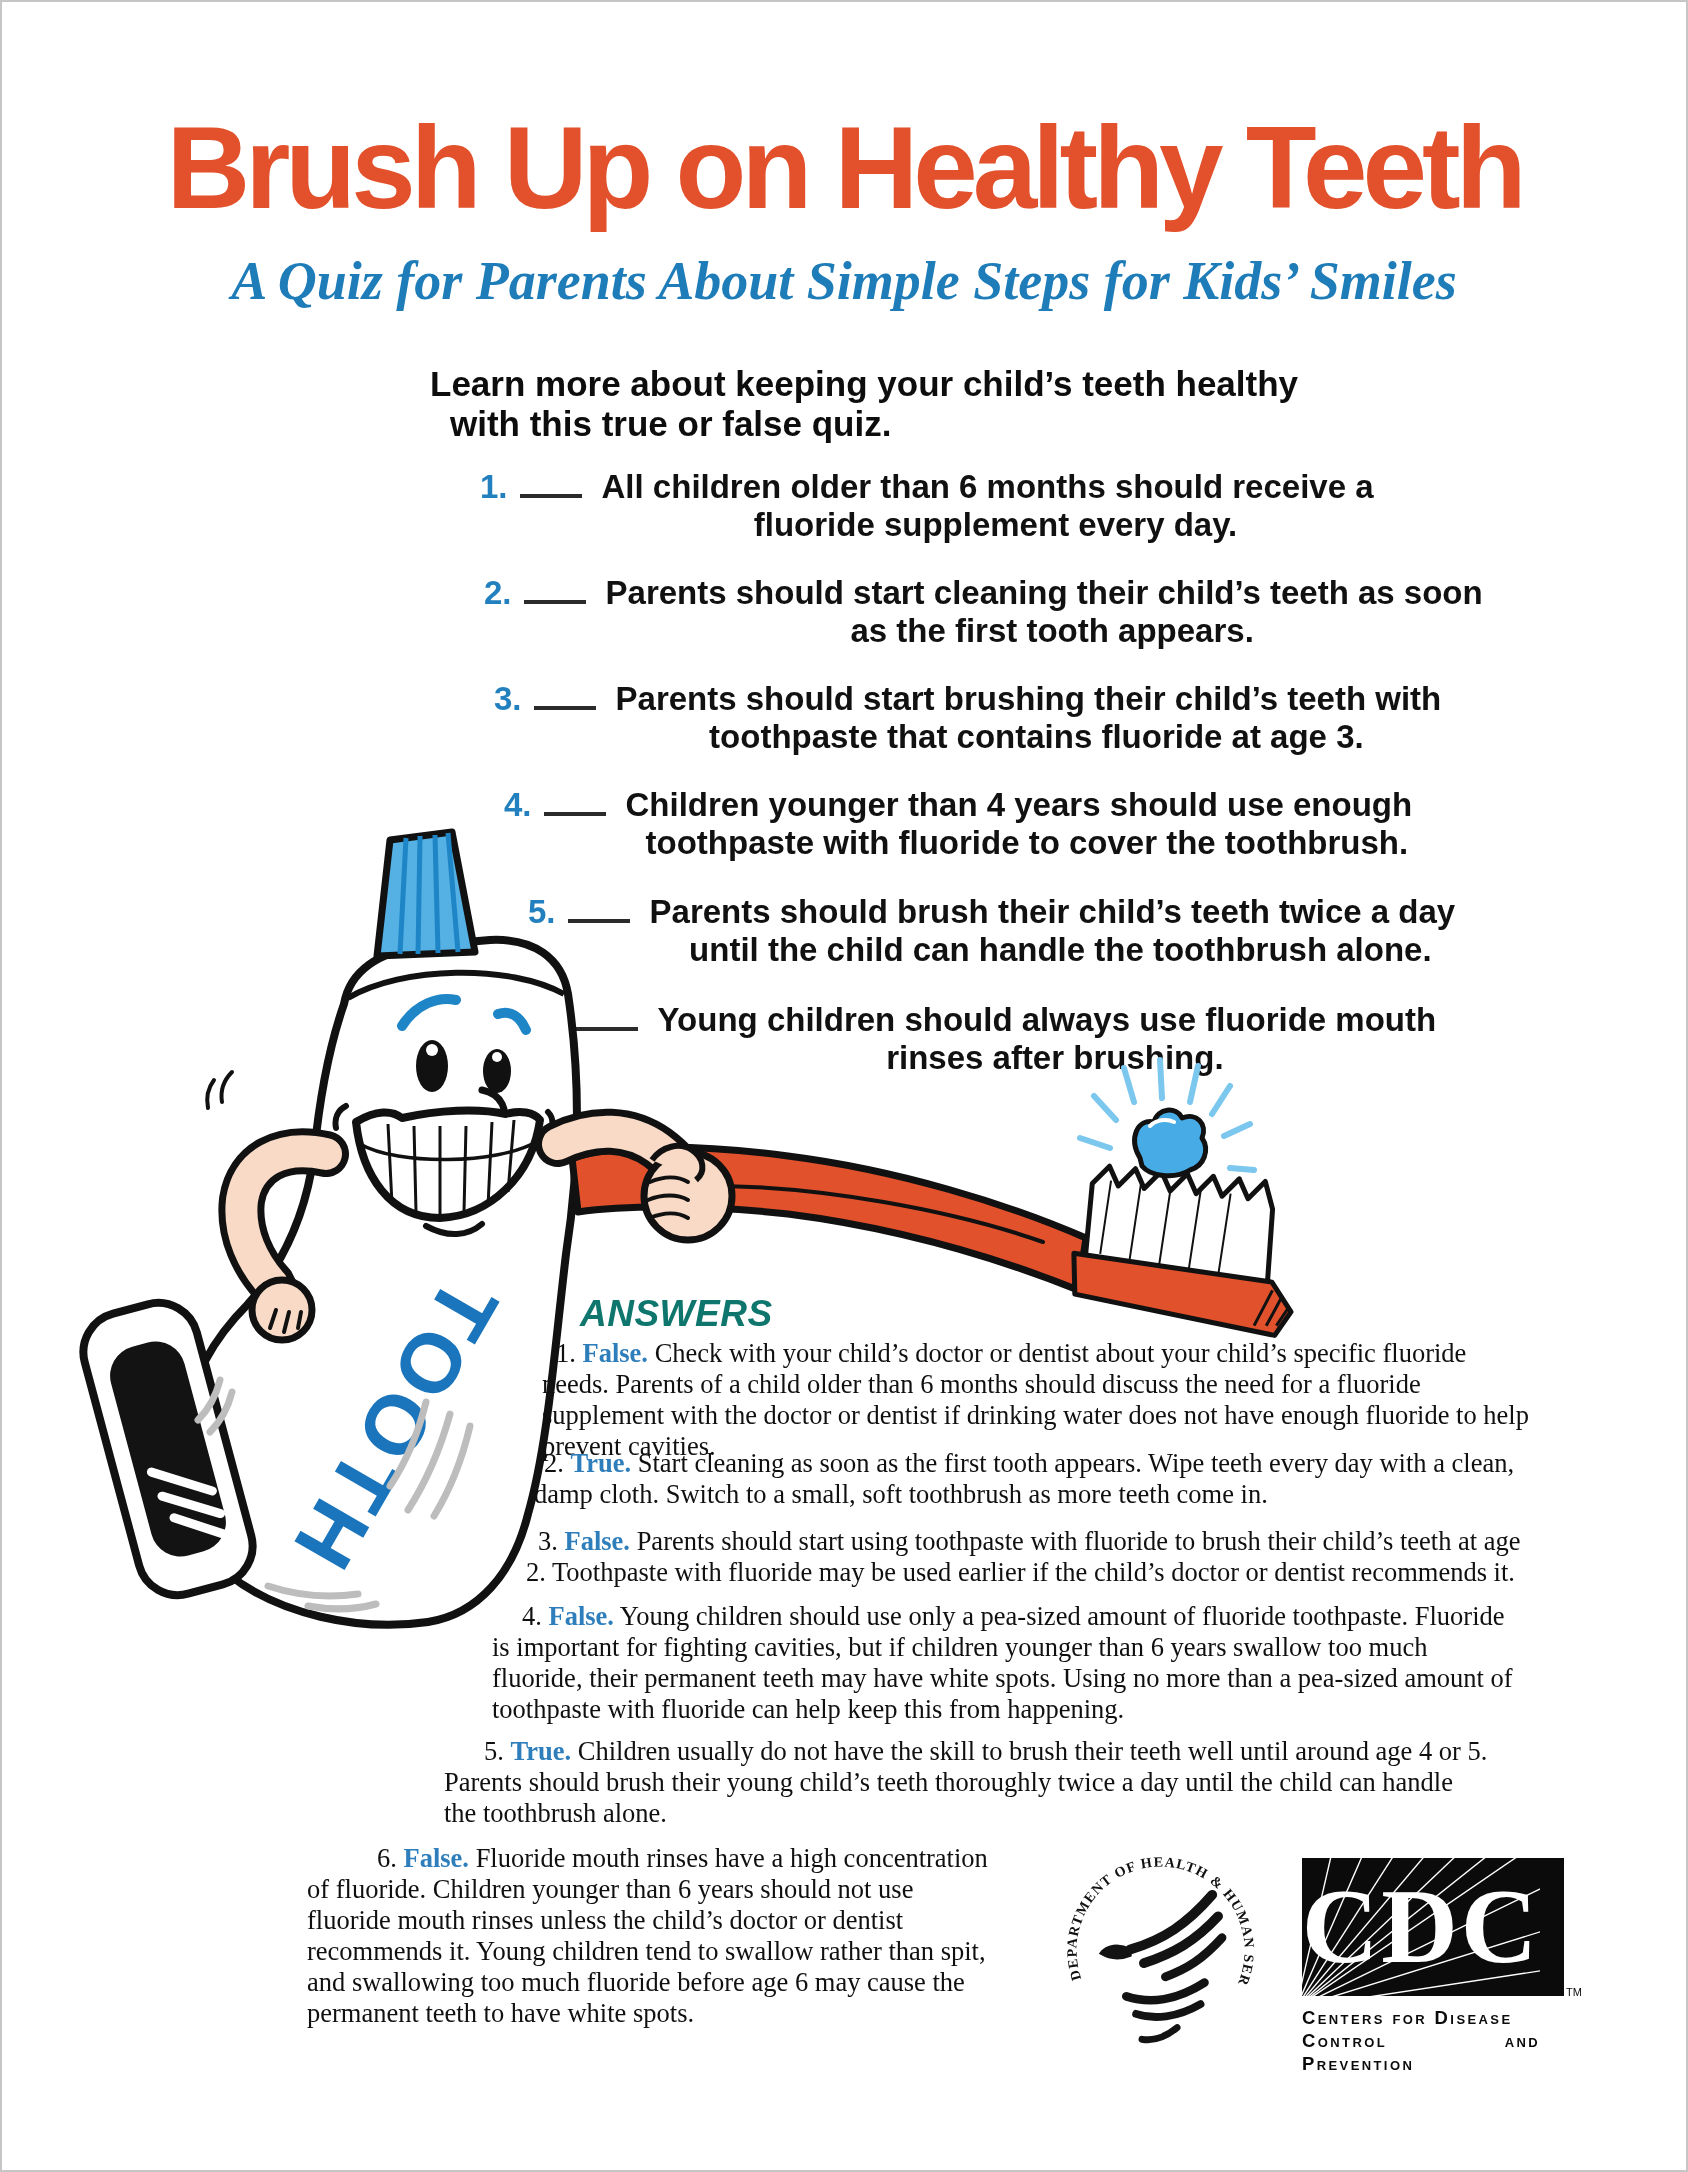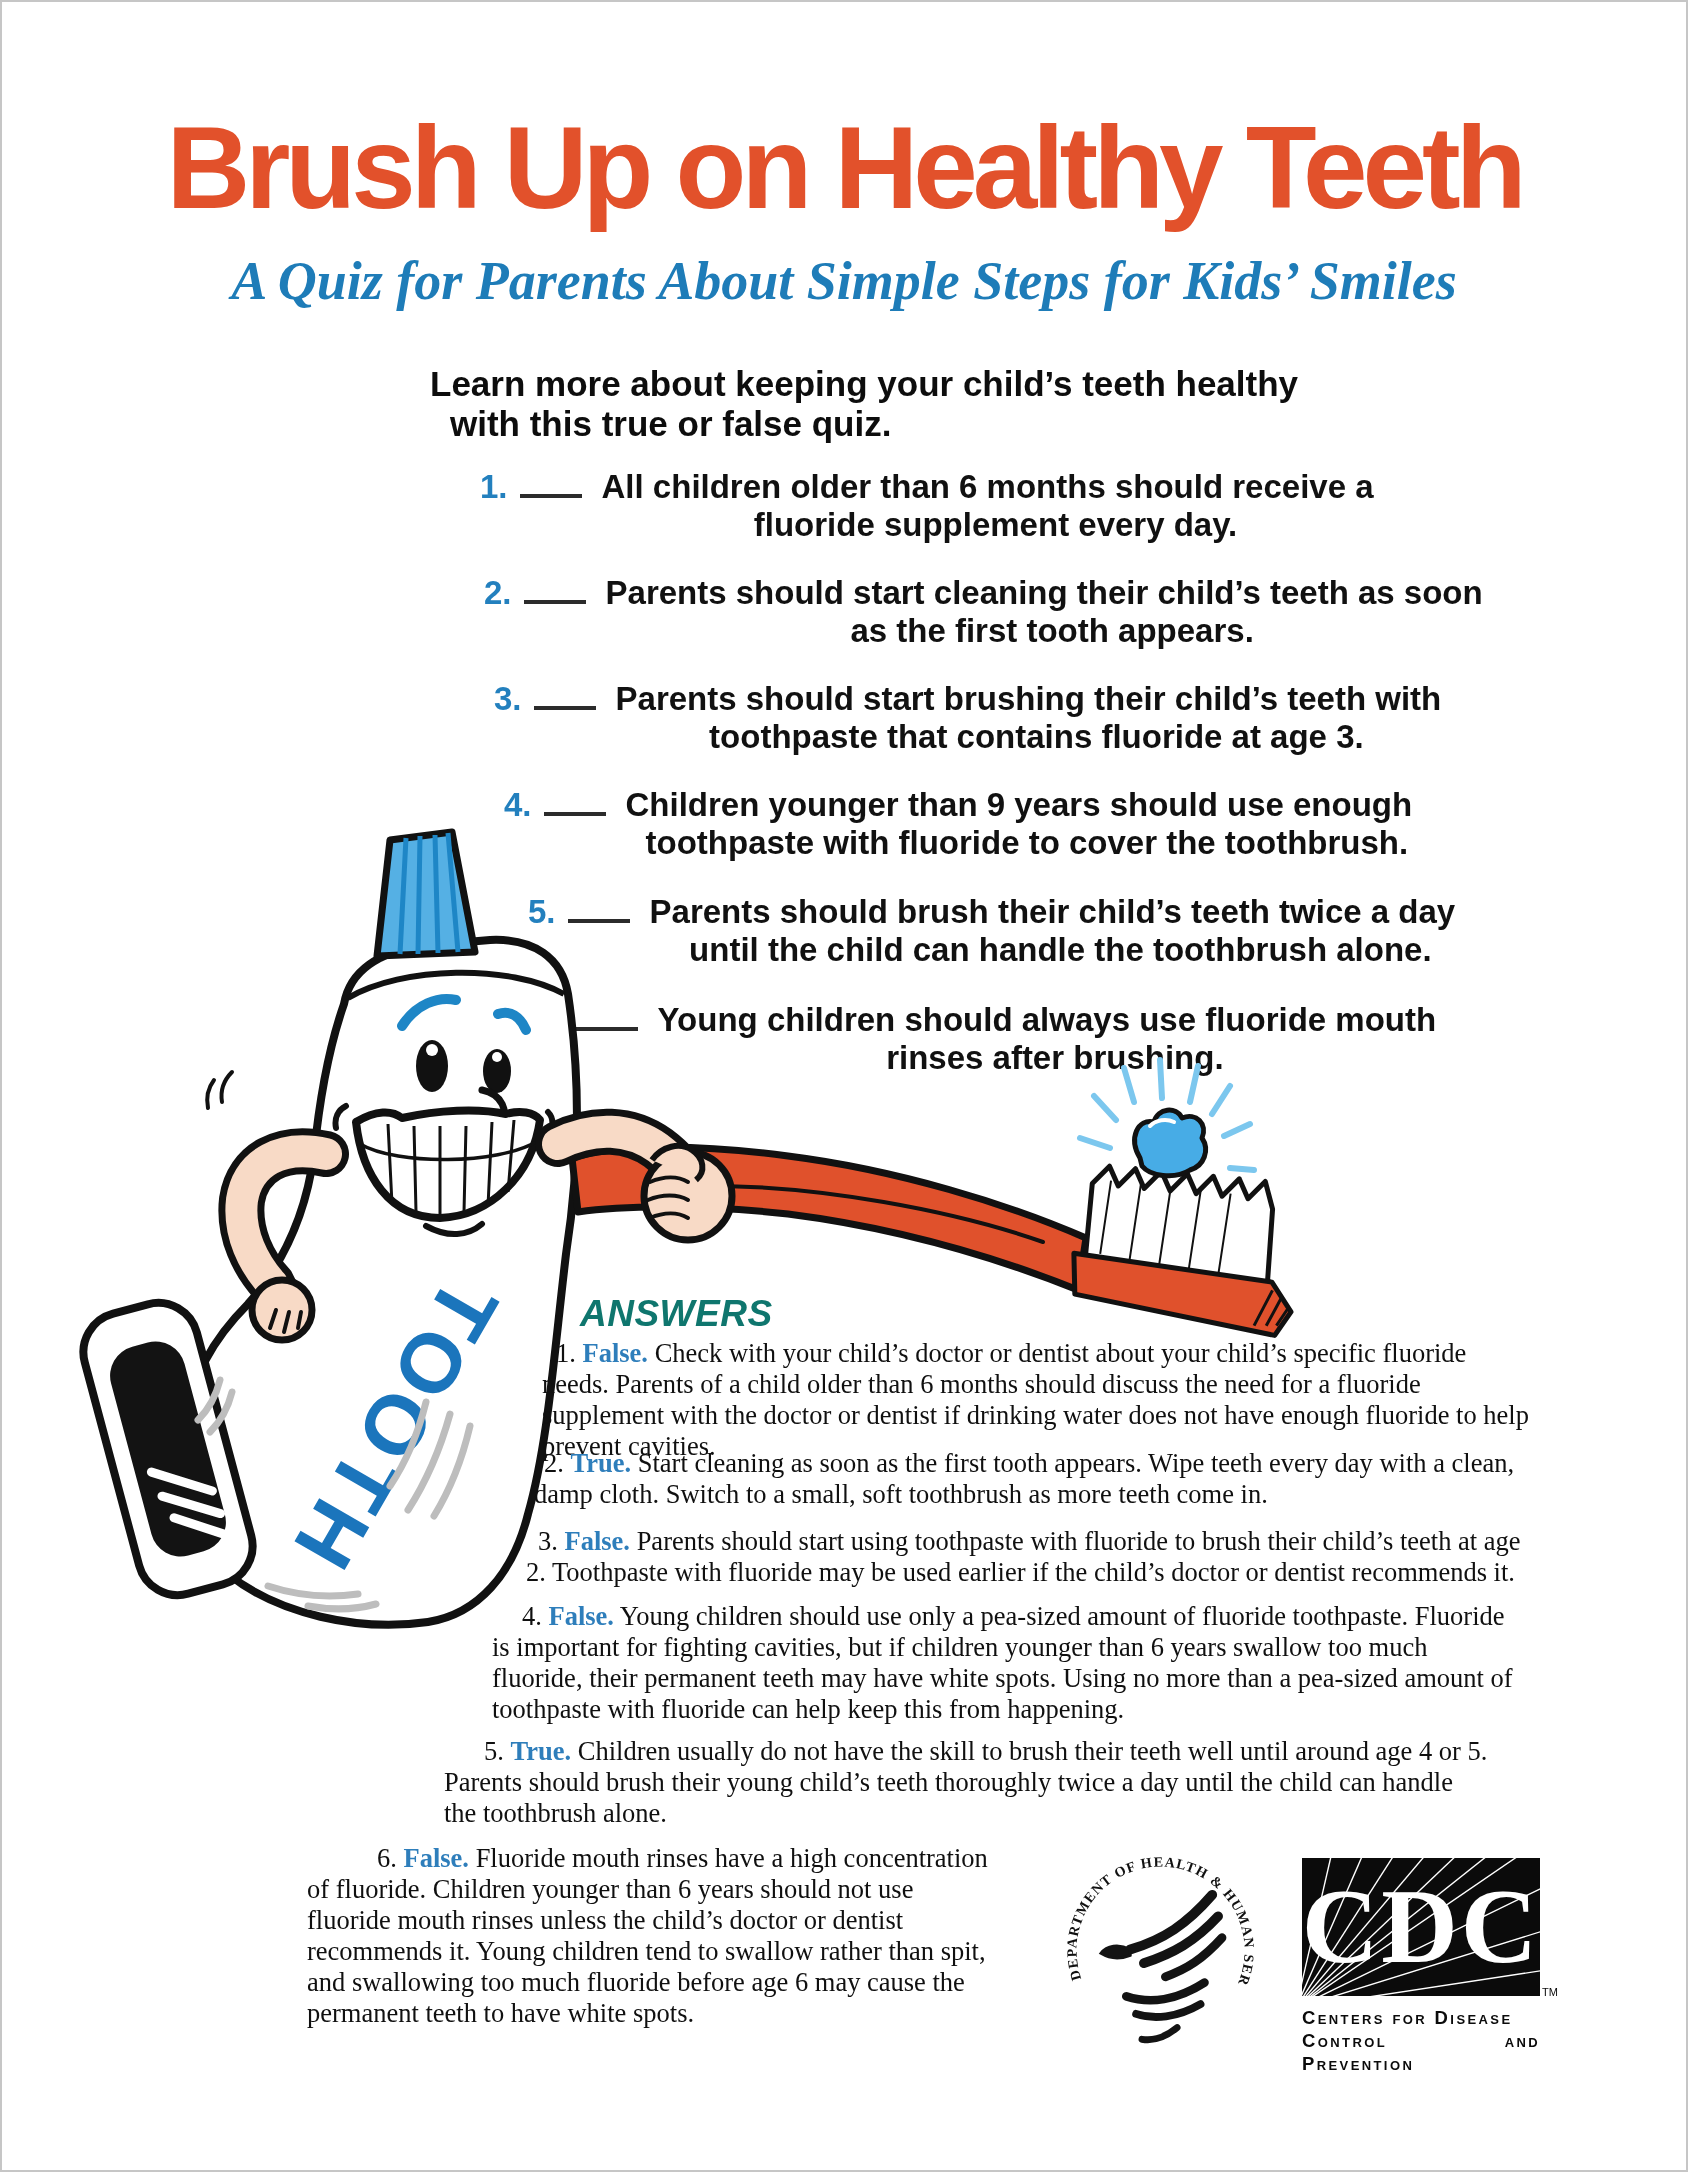--- a/index.html
+++ b/index.html
@@ -35,21 +35,21 @@
   .a2{left:532px;top:1446px;width:1000px;text-indent:10px;}
   .a3{left:524px;top:1524px;width:1010px;text-indent:12px;}
   .a4{left:490px;top:1599px;width:1030px;text-indent:30px;}
   .a5{left:442px;top:1734px;width:1045px;text-indent:40px;}
   .a6{left:305px;top:1841px;width:690px;text-indent:70px;}
   
   .character{position:absolute;left:56px;top:812px;width:1260px;height:840px;}
   
   .hhs{position:absolute;left:1056px;top:1828px;width:205px;height:235px;}
   .cdc{position:absolute;left:1300px;top:1856px;width:238px;}
-  .cdc-box{position:relative;width:238px;height:138px;background:#0b0b0b;}
+  .cdc-box{position:relative;width:238px;height:138px;background:#0b0b0b;padding-left:24px;}
   .cdc-box svg{position:absolute;left:0;top:0;}
   .cdc-acronym{position:absolute;left:0;top:0;width:238px;height:138px;
                display:flex;align-items:center;justify-content:center;
                color:#fff;font-family:"Liberation Serif",serif;font-weight:700;
                font-size:106px;letter-spacing:3px;line-height:1;}
   .cdc-tm{position:absolute;right:-18px;bottom:-2px;font-size:11px;color:#0b0b0b;
           letter-spacing:0;}
   .cdc-name{margin-top:10px;color:#0b0b0b;font-weight:700;font-size:18.5px;
             line-height:23px;letter-spacing:2.4px;font-variant:small-caps;
             text-align:justify;}
@@ -89,21 +89,21 @@
     <span class="qblank"></span>
     <span class="qtext">
       <span class="qline">Parents should start brushing their child’s teeth with</span>
       <span class="qline l2">toothpaste that contains fluoride at age 3.</span>
     </span>
   </div>
   <div class="q q4">
     <span class="qnum">4.</span>
     <span class="qblank"></span>
     <span class="qtext">
-      <span class="qline">Children younger than 9 years should use enough</span>
+      <span class="qline">Children younger than 4 years should use enough</span>
       <span class="qline l2">toothpaste with fluoride to cover the toothbrush.</span>
     </span>
   </div>
   <div class="q q5">
     <span class="qnum">5.</span>
     <span class="qblank"></span>
     <span class="qtext">
       <span class="qline">Parents should brush their child’s teeth twice a day</span>
       <span class="qline l2">until the child can handle the toothbrush alone.</span>
     </span>

